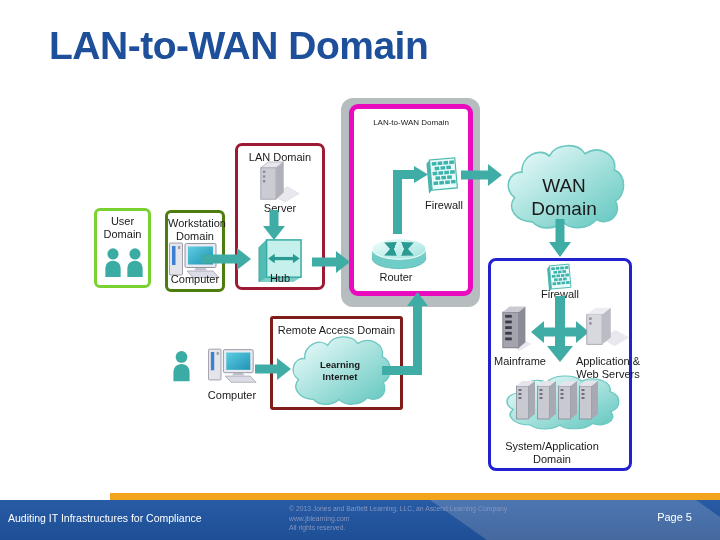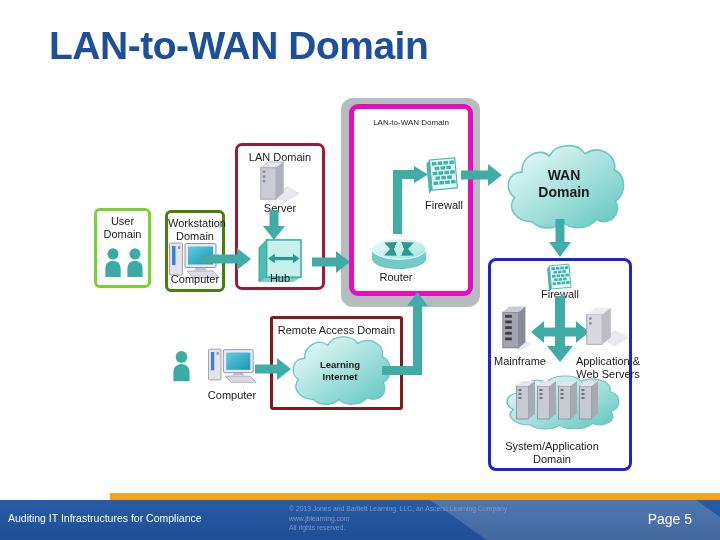--- a/index.html
+++ b/index.html
@@ -3,37 +3,37 @@
 <meta charset="utf-8">
 <style>
   html,body{margin:0;padding:0;background:#fff;}
   .slide{position:relative;width:720px;height:540px;background:#ffffff;overflow:hidden;
          font-family:"Liberation Sans",sans-serif;}
   .abs{position:absolute;}
   .title{position:absolute;left:49px;top:26px;font-size:39px;line-height:1;font-weight:bold;
          color:#1d4f9a;letter-spacing:-0.5px;}
   .lbl{position:absolute;color:#1a1a1a;text-align:center;white-space:pre-line;line-height:1.22;}
   .f7{font-size:11px;} .f8{font-size:8px;} .f9b{font-size:9.5px;font-weight:bold;}
-  .f13b{font-size:14px;font-weight:bold;line-height:1.2;}
+  .f13b{font-size:19px;font-weight:normal;line-height:1.2;margin-top:8px;}
   .dombox{position:absolute;background:#ffffff;box-sizing:content-box;}
   .user-box{left:94px;top:208px;width:51px;height:74px;border:3px solid #79d230;border-radius:6px;}
   .ws-box{left:165px;top:210px;width:54px;height:76px;border:3px solid #4d7c0f;border-radius:6px;}
   .lan-box{left:235px;top:143px;width:84px;height:141px;border:3px solid #9c1a33;border-radius:7px;}
   .gray-box{left:341px;top:98px;width:139px;height:209px;background:#b5bdbe;border-radius:12px;}
   .mag-box{left:349px;top:104px;width:114px;height:182px;border:5px solid #e80cbe;border-radius:9px;background:#fff;}
   .remote-box{left:270px;top:316px;width:127px;height:88px;border:3px solid #7f1d1d;border-radius:3px;}
   .blue-box{left:488px;top:258px;width:138px;height:207px;border:3px solid #2121cf;border-radius:8px;}
   .footer{position:absolute;left:0;top:500px;width:720px;height:40px;background:linear-gradient(#275ba4,#1e4f96);}
   .footer-light{position:absolute;left:0;top:0;width:720px;height:40px;
     background:linear-gradient(#4d76b1,#45699f);
     clip-path:polygon(430px 0px,696px 0px,720px 17px,720px 40px,487px 40px);}
   .orange-bar{position:absolute;left:110px;top:493px;width:610px;height:7px;background:#f2a41d;}
   .footer-left{position:absolute;left:8px;top:512px;font-size:10.5px;color:#ffffff;}
   .copy{position:absolute;left:289px;top:504px;font-size:6.8px;line-height:1.42;color:#8495bf;}
-  .page-num{position:absolute;right:28px;top:511px;font-size:14px;color:#ffffff;}
+  .page-num{position:absolute;right:28px;top:511px;font-size:11px;color:#ffffff;}
   svg{display:block;}
 </style>
 </head>
 <body>
 
 <div class="slide">
 
   <svg width="0" height="0" style="position:absolute" aria-hidden="true">
     <defs>
       <linearGradient id="cloudg" x1="0" y1="0" x2="1" y2="1">

